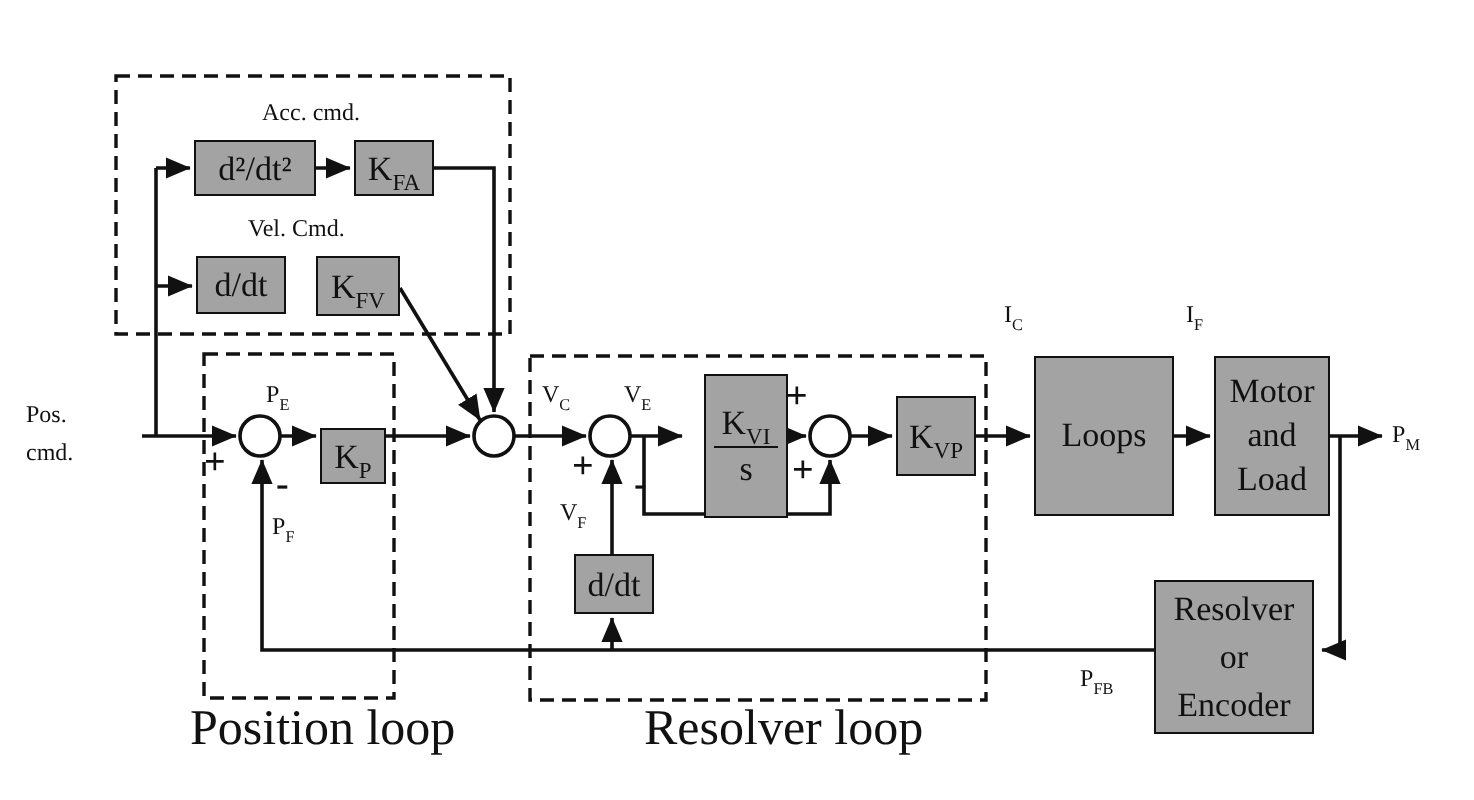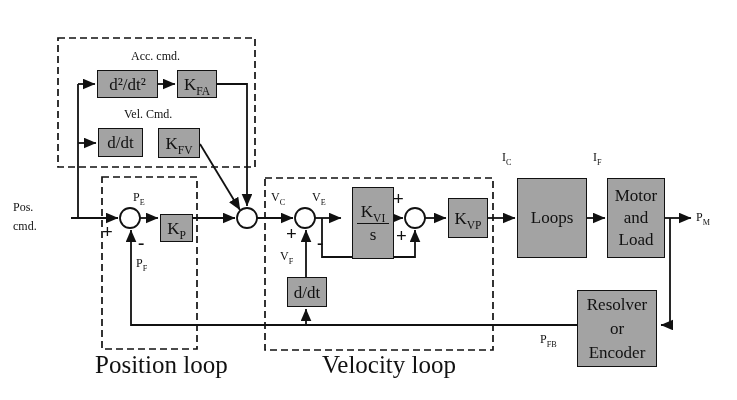--- a/index.html
+++ b/index.html
@@ -128,15 +128,15 @@
 
   <span class="sign" style="left:393px;top:189px;">+</span>
   <span class="sign" style="left:396px;top:226px;">+</span>
 
   <span class="lbl" style="left:502px;top:148px;"><span>I</span><sub>C</sub></span>
   <span class="lbl" style="left:593px;top:148px;"><span>I</span><sub>F</sub></span>
   <span class="lbl" style="left:696px;top:208px;"><span>P</span><sub>M</sub></span>
   <span class="lbl" style="left:540px;top:330px;"><span>P</span><sub>FB</sub></span>
 
   <span class="loopcap" style="left:95px;top:355px;">Position loop</span>
-  <span class="loopcap" style="left:322px;top:355px;">Velocity loop</span>
+  <span class="loopcap" style="left:322px;top:355px;">Resolver loop</span>
 
 </div>
 
 </body></html>

